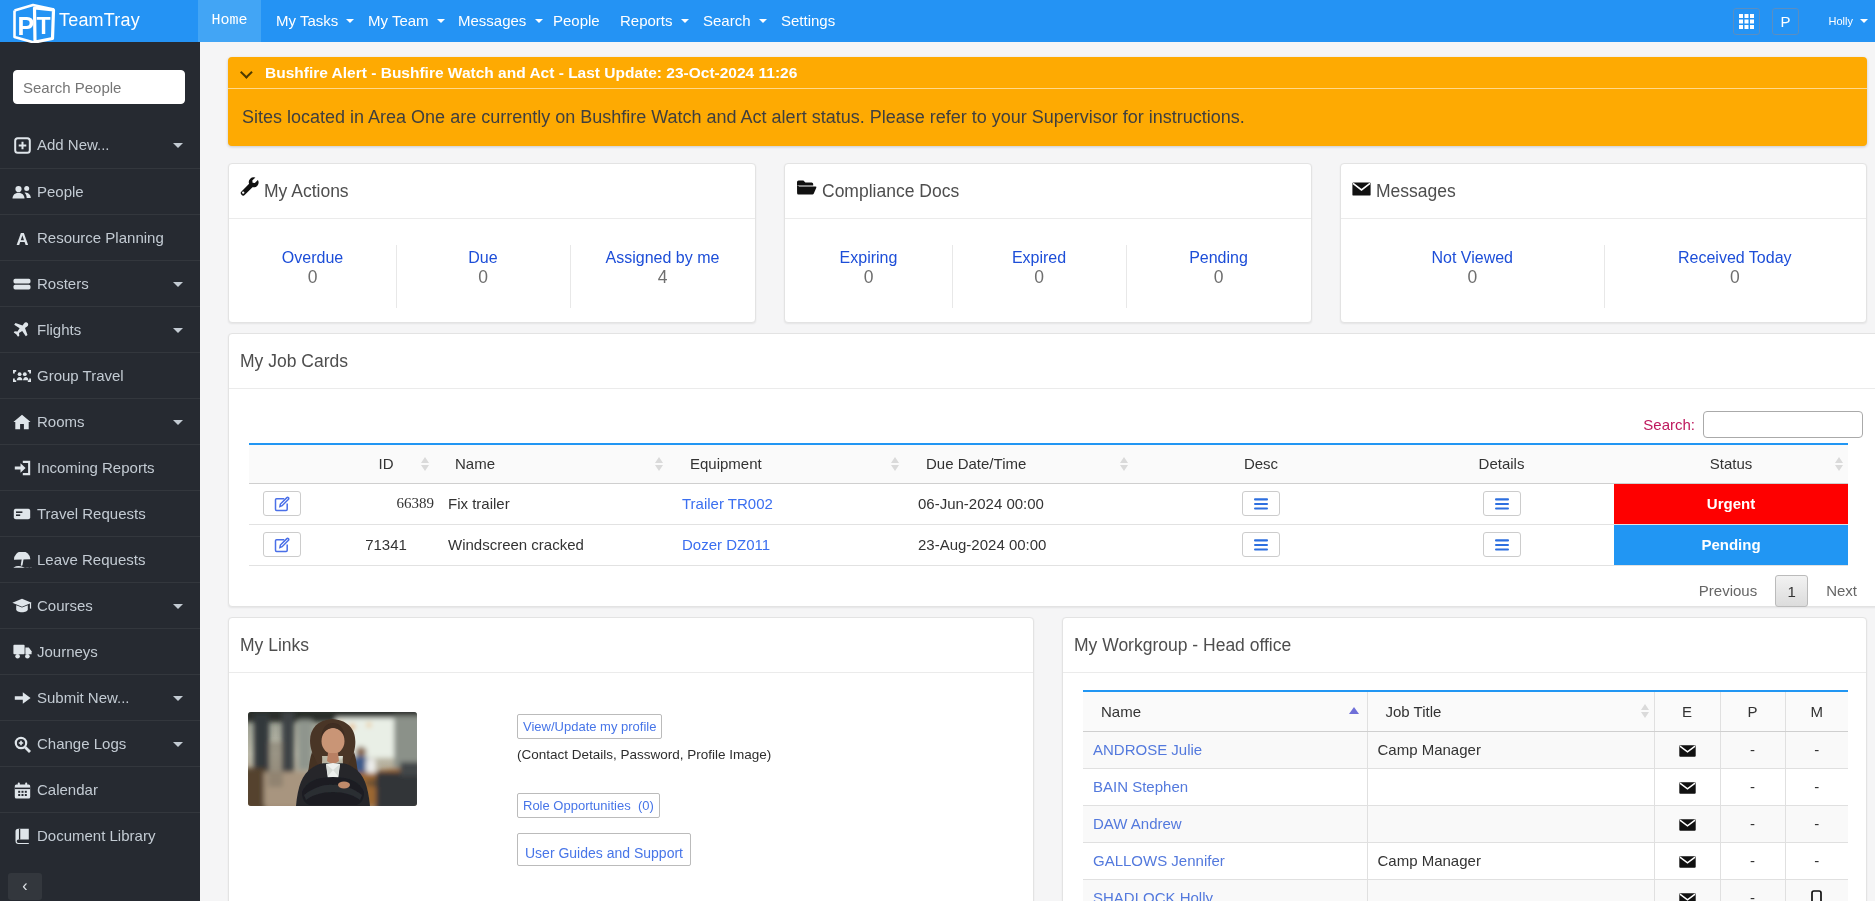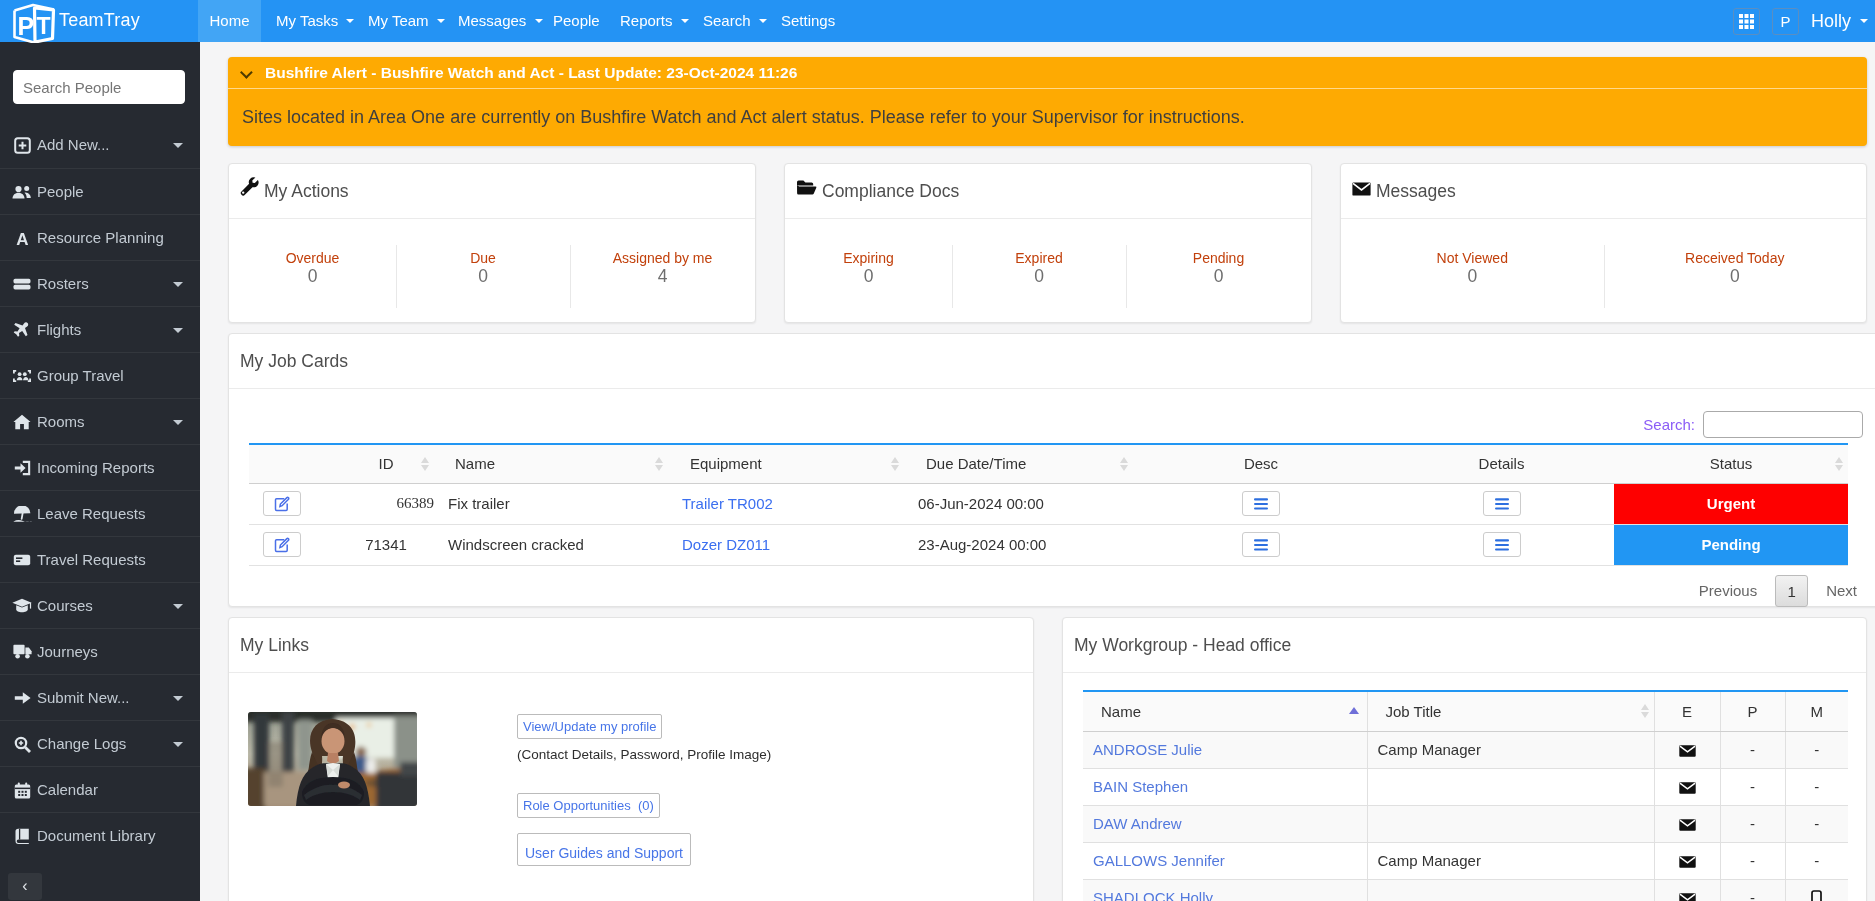--- a/index.html
+++ b/index.html
@@ -5,24 +5,24 @@
 * { margin:0; padding:0; box-sizing:border-box; }
 html,body { width:1875px; height:901px; overflow:hidden; font-family:"Liberation Sans", sans-serif; background:#f5f5f6; }
 
 
 .navbar { position:absolute; left:0; top:0; width:1875px; height:42px; background:#2493f4; z-index:10; }
 .brand { position:absolute; left:0; top:0; width:200px; height:42px; }
 .brand .logo { position:absolute; left:7px; top:2px; }
 .brand .bname { position:absolute; left:59px; top:10px; font-size:18px; color:#fff; font-weight:400; letter-spacing:0.2px; }
 .topnav { position:absolute; left:0; top:0; height:42px; width:100%; }
 .topnav .ni { position:absolute; top:0; height:42px; line-height:42px; color:#fff; font-size:15px; white-space:nowrap; }
-.topnav .ni.active { background:#42a5f5; text-align:center; }
+.topnav .ni.active { background:#42a5f5; text-align:center;font-family:Liberation Mono, monospace; }
 .caret { display:inline-block; width:0; height:0; border-left:4px solid transparent; border-right:4px solid transparent; border-top:4px solid #fff; vertical-align:middle; margin-left:4px; margin-top:-2px; }
 .sqbtn { position:absolute; top:8px; width:27px; height:27px; border:1px solid #5a8ec2; border-radius:3px; background:#2493f4; color:#fff; text-align:center; line-height:25px; font-size:15px; }
-.user { position:absolute; top:0; right:7px; height:42px; line-height:42px; color:#fff; font-size:18px; }
+.user { position:absolute; top:0; right:7px; height:42px; line-height:42px; color:#fff; font-size:11px; }
 
 
 .sidebar { position:absolute; left:0; top:42px; width:200px; height:859px; background:#262a31; }
 .sb-search { position:absolute; left:13px; top:28px; width:172px; height:34px; border:1px solid #fff; border-radius:4px; background:#fff; font-size:15px; color:#8a9096; padding-left:9px; font-family:"Liberation Sans", sans-serif; }
 .sb-items { position:absolute; left:0; top:80px; width:200px; }
 .sitem { position:relative; height:46px; line-height:45px; color:#c3cbd3; font-size:15px; border-top:1px solid #33373d; padding-left:37px; }
 .sitem:first-child { border-top:none; }
 .sitem .sic { position:absolute; left:12px; top:15px; width:20px; height:18px; line-height:0; text-align:center; }
 .sitem .sic svg { display:inline-block; }
 .sitem .scaret { position:absolute; right:17px; top:21px; width:0; height:0; border-left:5px solid transparent; border-right:5px solid transparent; border-top:5px solid #c3cbd3; }
@@ -37,26 +37,26 @@
 .alert-h .chev { display:inline-block; margin-left:16px; width:9px; height:9px; border-left:2px solid #4e3a00; border-bottom:2px solid #4e3a00; transform:rotate(-45deg) translateY(-3px); }
 .alert-h .t { margin-left:12px; color:#fff; font-weight:bold; font-size:15.5px; vertical-align:1px; }
 .alert-b { padding:0 14px; height:56px; display:flex; align-items:center; font-size:18px; color:#3f3f3f; }
 
 
 .card { position:absolute; background:#fff; border:1px solid #e3e3e3; border-radius:4px; box-shadow:0 1px 2px rgba(0,0,0,0.07); }
 .card-h { height:55px; line-height:54px; border-bottom:1px solid #ebebeb; color:#4e4e4e; font-size:17.5px; padding-left:11px; }
 .statbody { display:flex; height:104px; }
 .statcol { flex:1; display:flex; flex-direction:column; align-items:center; justify-content:center; position:relative; padding-bottom:5px; }
 .statcol + .statcol:before { content:""; position:absolute; left:0; top:26px; height:63px; width:1px; background:#e8e8e8; }
-.statcol .lb { font-size:14px; color:#c2410c; }
+.statcol .lb { font-size:16px; color:#1d4ed8; }
 .statcol .vl { font-size:17.5px; color:#6e6e6e; }
 .hicon { display:inline-block; vertical-align:middle; margin-right:5px; margin-top:-4px; }
 
 
-.search-lb { position:absolute; right:188px; top:82px; font-size:15px; color:#8b5cf6; }
+.search-lb { position:absolute; right:188px; top:82px; font-size:15px; color:#be185d; }
 .search-in { position:absolute; right:20px; top:77px; width:160px; height:27px; border:1px solid #aaa; border-radius:4px; outline:none; }
 table.dt { border-collapse:collapse; table-layout:fixed; font-size:15px; color:#333; }
 table.dt th { font-weight:normal; background:#fafafa; border-bottom:1px solid #cfcfcf; position:relative; }
 table.jc { position:absolute; left:20px; top:109px; width:1599px; border-top:2px solid #2196f3; }
 table.jc th { height:39px; }
 table.jc td { height:41px; border-bottom:1px solid #e2e2e2; }
 .sorticon { position:absolute; right:5px; top:50%; margin-top:-8px; width:8px; height:16px; }
 .sorticon:before { content:""; position:absolute; top:1px; left:0; border-left:4px solid transparent; border-right:4px solid transparent; border-bottom:6px solid #dadada; }
 .sorticon:after { content:""; position:absolute; bottom:1px; left:0; border-left:4px solid transparent; border-right:4px solid transparent; border-top:6px solid #dadada; }
 a.lnk { color:#3b6ff0; text-decoration:none; }
@@ -162,34 +162,34 @@
           </svg></span>Group Travel</div>
     <div class="sitem"><span class="sic"><svg width="18" height="16" viewBox="0 0 18 16">
             <path d="M9 0.8 L17.6 8 L15.7 8 L15.7 15.2 L10.9 15.2 L10.9 10 L7.1 10 L7.1 15.2 L2.3 15.2 L2.3 8 L0.4 8 Z" fill="#dfe5ea"></path>
           </svg></span>Rooms<span class="scaret"></span></div>
     <div class="sitem"><span class="sic"><svg width="17" height="16" viewBox="0 0 17 16">
             <g fill="#dfe5ea">
               <path d="M0.8 6.4h5.7V3.2L11.6 8 6.5 12.8V9.6H0.8z"></path>
               <path d="M8.8 0.8h7.4v14.4H8.8v-2.1h5.3V2.9H8.8z"></path>
             </g>
           </svg></span>Incoming Reports</div>
+    <div class="sitem"><span class="sic"><svg width="18" height="16" viewBox="0 0 18 16">
+            <g fill="#dfe5ea">
+              <rect x="0.8" y="2.8" width="16.4" height="10.4" rx="2"></rect>
+            </g>
+            <rect x="3" y="5.4" width="6.4" height="1.6" fill="#262a31"></rect>
+            <rect x="3" y="8.4" width="4.2" height="1.6" fill="#262a31"></rect>
+          </svg></span>Travel Requests</div>
     <div class="sitem"><span class="sic"><svg width="19" height="16" viewBox="0 0 19 16">
             <g fill="#dfe5ea">
               <path d="M1 7.8 A8.2 8.2 0 0 1 17.4 7.2 L9.2 7.5 Z"></path>
               <rect x="8.6" y="2.2" width="1.8" height="11.6" rx="0.9" transform="rotate(10 9.5 8)"></rect>
               <path d="M0.6 15.4 c3.1-1.7 6.3-1.7 9.4-0.3 2.9 1.2 5.7 1.2 8.4 0.1 v0.6 H0.6 Z"></path>
             </g>
           </svg></span>Leave Requests</div>
-    <div class="sitem"><span class="sic"><svg width="18" height="16" viewBox="0 0 18 16">
-            <g fill="#dfe5ea">
-              <rect x="0.8" y="2.8" width="16.4" height="10.4" rx="2"></rect>
-            </g>
-            <rect x="3" y="5.4" width="6.4" height="1.6" fill="#262a31"></rect>
-            <rect x="3" y="8.4" width="4.2" height="1.6" fill="#262a31"></rect>
-          </svg></span>Travel Requests</div>
     <div class="sitem"><span class="sic"><svg width="20" height="16" viewBox="0 0 20 16">
             <g fill="#dfe5ea">
               <path d="M10 0.8 L19.6 4.8 10 8.8 0.4 4.8Z"></path>
               <path d="M4.2 7.2v4.2c0 1.6 2.6 2.8 5.8 2.8s5.8-1.2 5.8-2.8V7.2L10 9.6z"></path>
               <rect x="17.9" y="4.8" width="1.2" height="5.8"></rect>
             </g>
           </svg></span>Courses<span class="scaret"></span></div>
     <div class="sitem"><span class="sic"><svg width="19" height="15" viewBox="0 0 19 15">
             <g fill="#dfe5ea">
               <rect x="0.4" y="0.8" width="11.2" height="9.4" rx="1"></rect>

